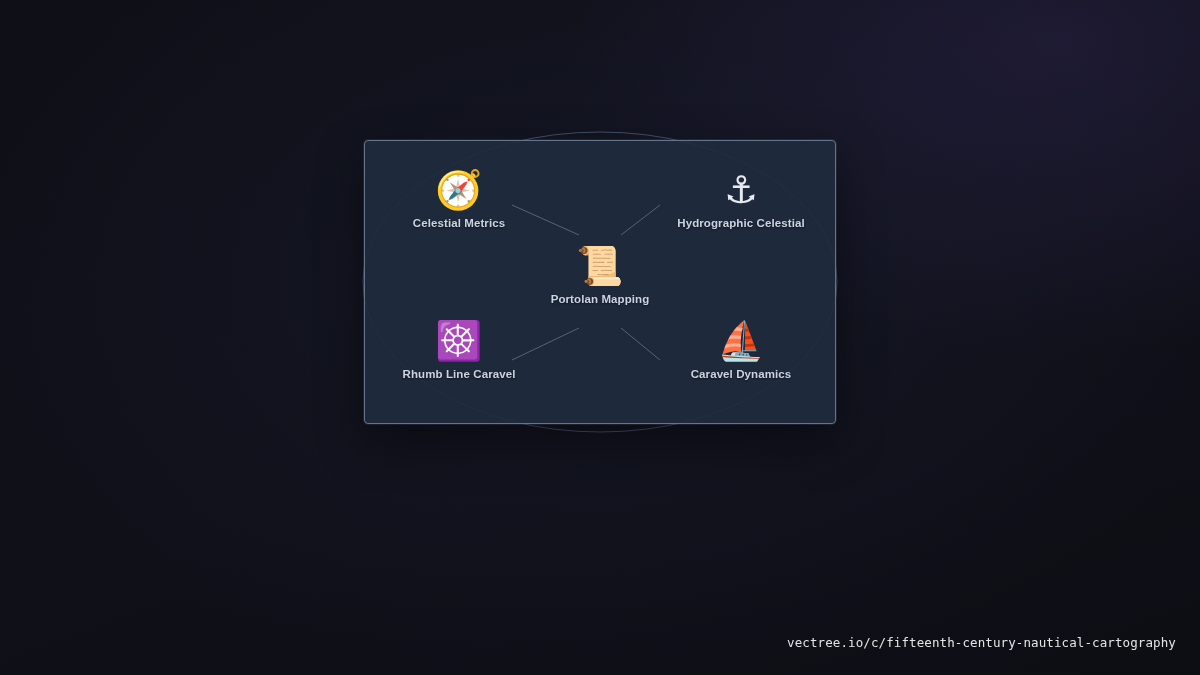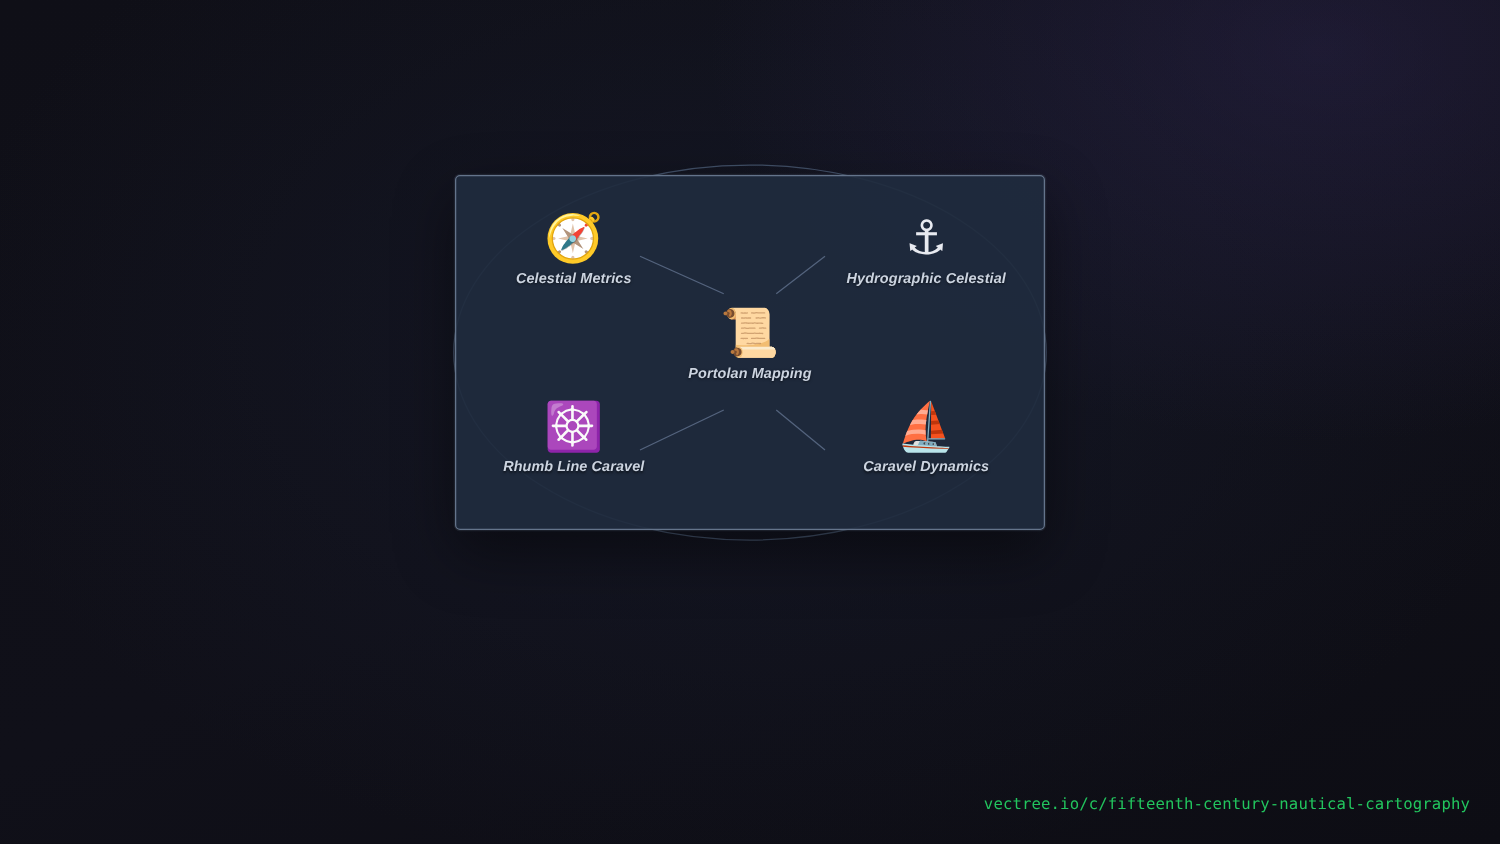--- a/index.html
+++ b/index.html
@@ -71,21 +71,20 @@
     user-select:none;
   }
   .node .nlabel {
     margin-top:3px;
     font-size:11.5px;
     font-weight:bold;
     color:#ccd4e0;
     letter-spacing:0.1px;
     white-space:nowrap;
     text-shadow:0 1px 2px rgba(0,0,0,0.55);
-    font-style:italic;
   }
 
   #node-0 { left:459px; top:166px; }
   #node-1 { left:741px; top:166px; }
   #node-2 { left:600px; top:242px; }
   #node-3 { left:459px; top:317px; }
   #node-4 { left:741px; top:317px; }
 
   
   .footer {
@@ -93,21 +92,21 @@
     left:0; right:0; bottom:0;
     height:195px;
     padding:0 24px;
   }
 
   .url {
     position:absolute;
     right:24px; bottom:25px;
     font-family:"DejaVu Sans Mono", monospace;
     font-size:12.5px;
-    color:#22c55e;
+    color:#e5e5e5;
     letter-spacing:0.1px;
   }
 </style>
 </head>
 <body>
 
 <div class="bg-tint"></div>
 
 <div class="stage">
 

